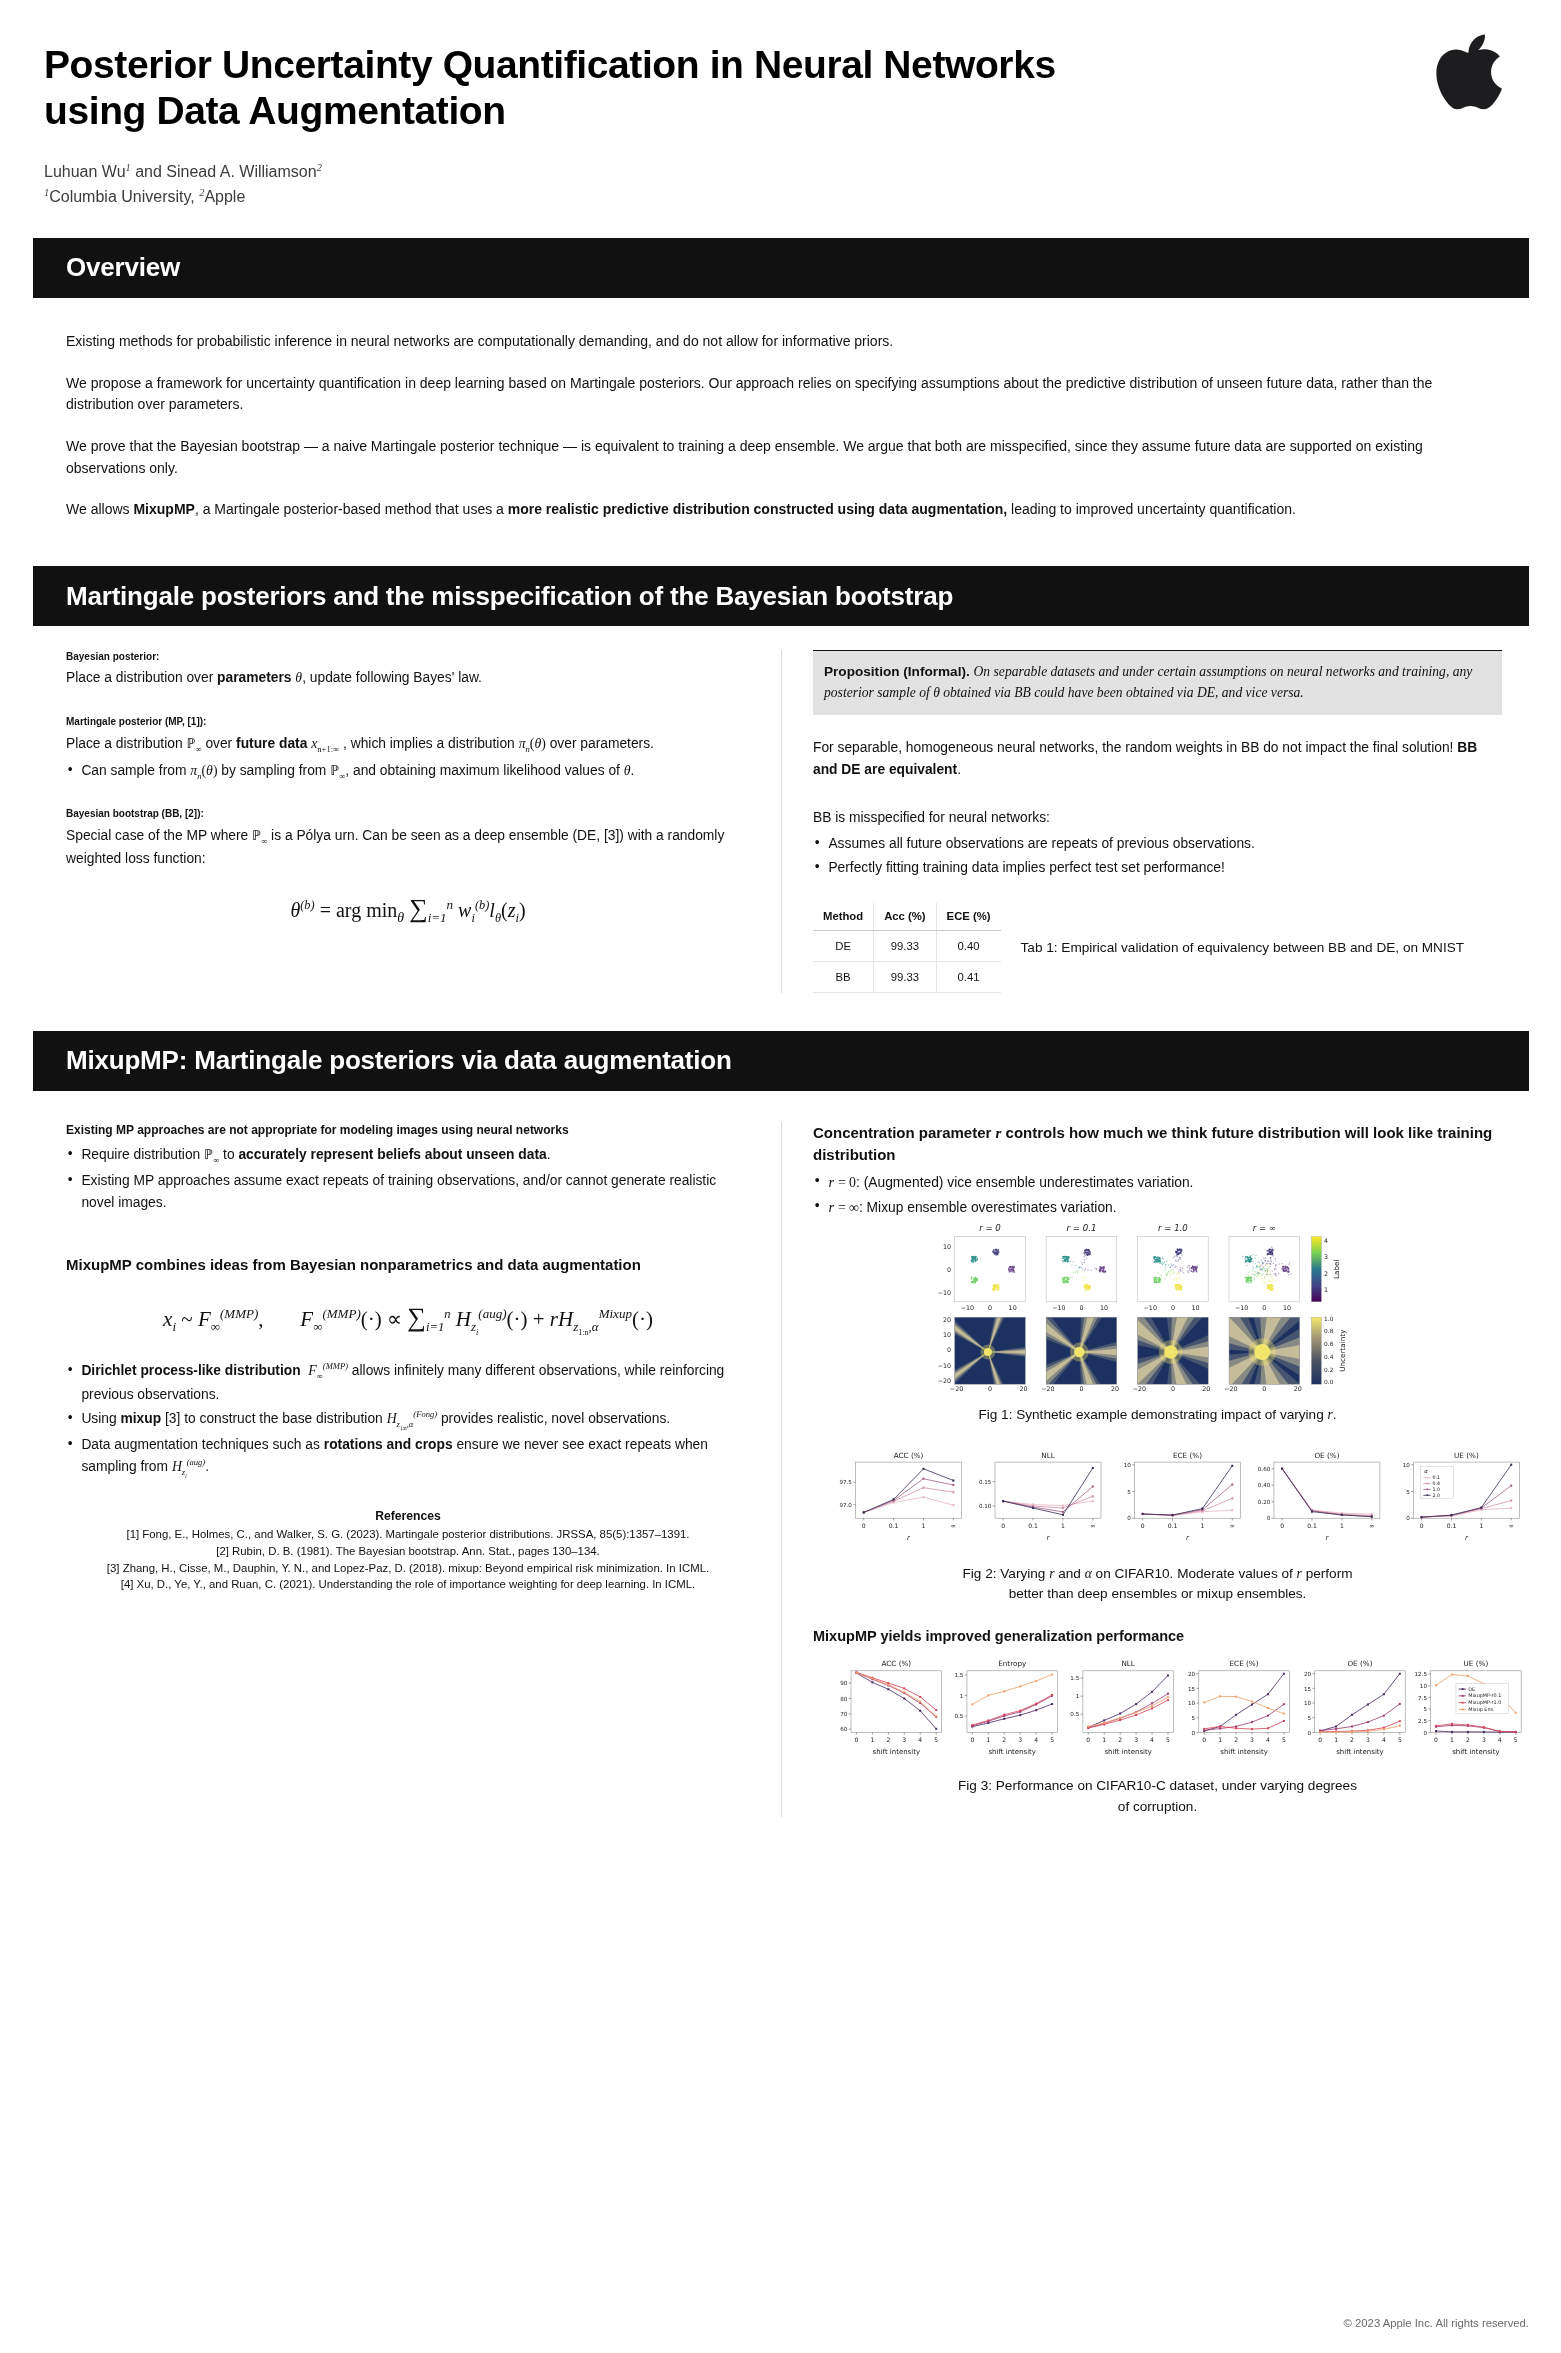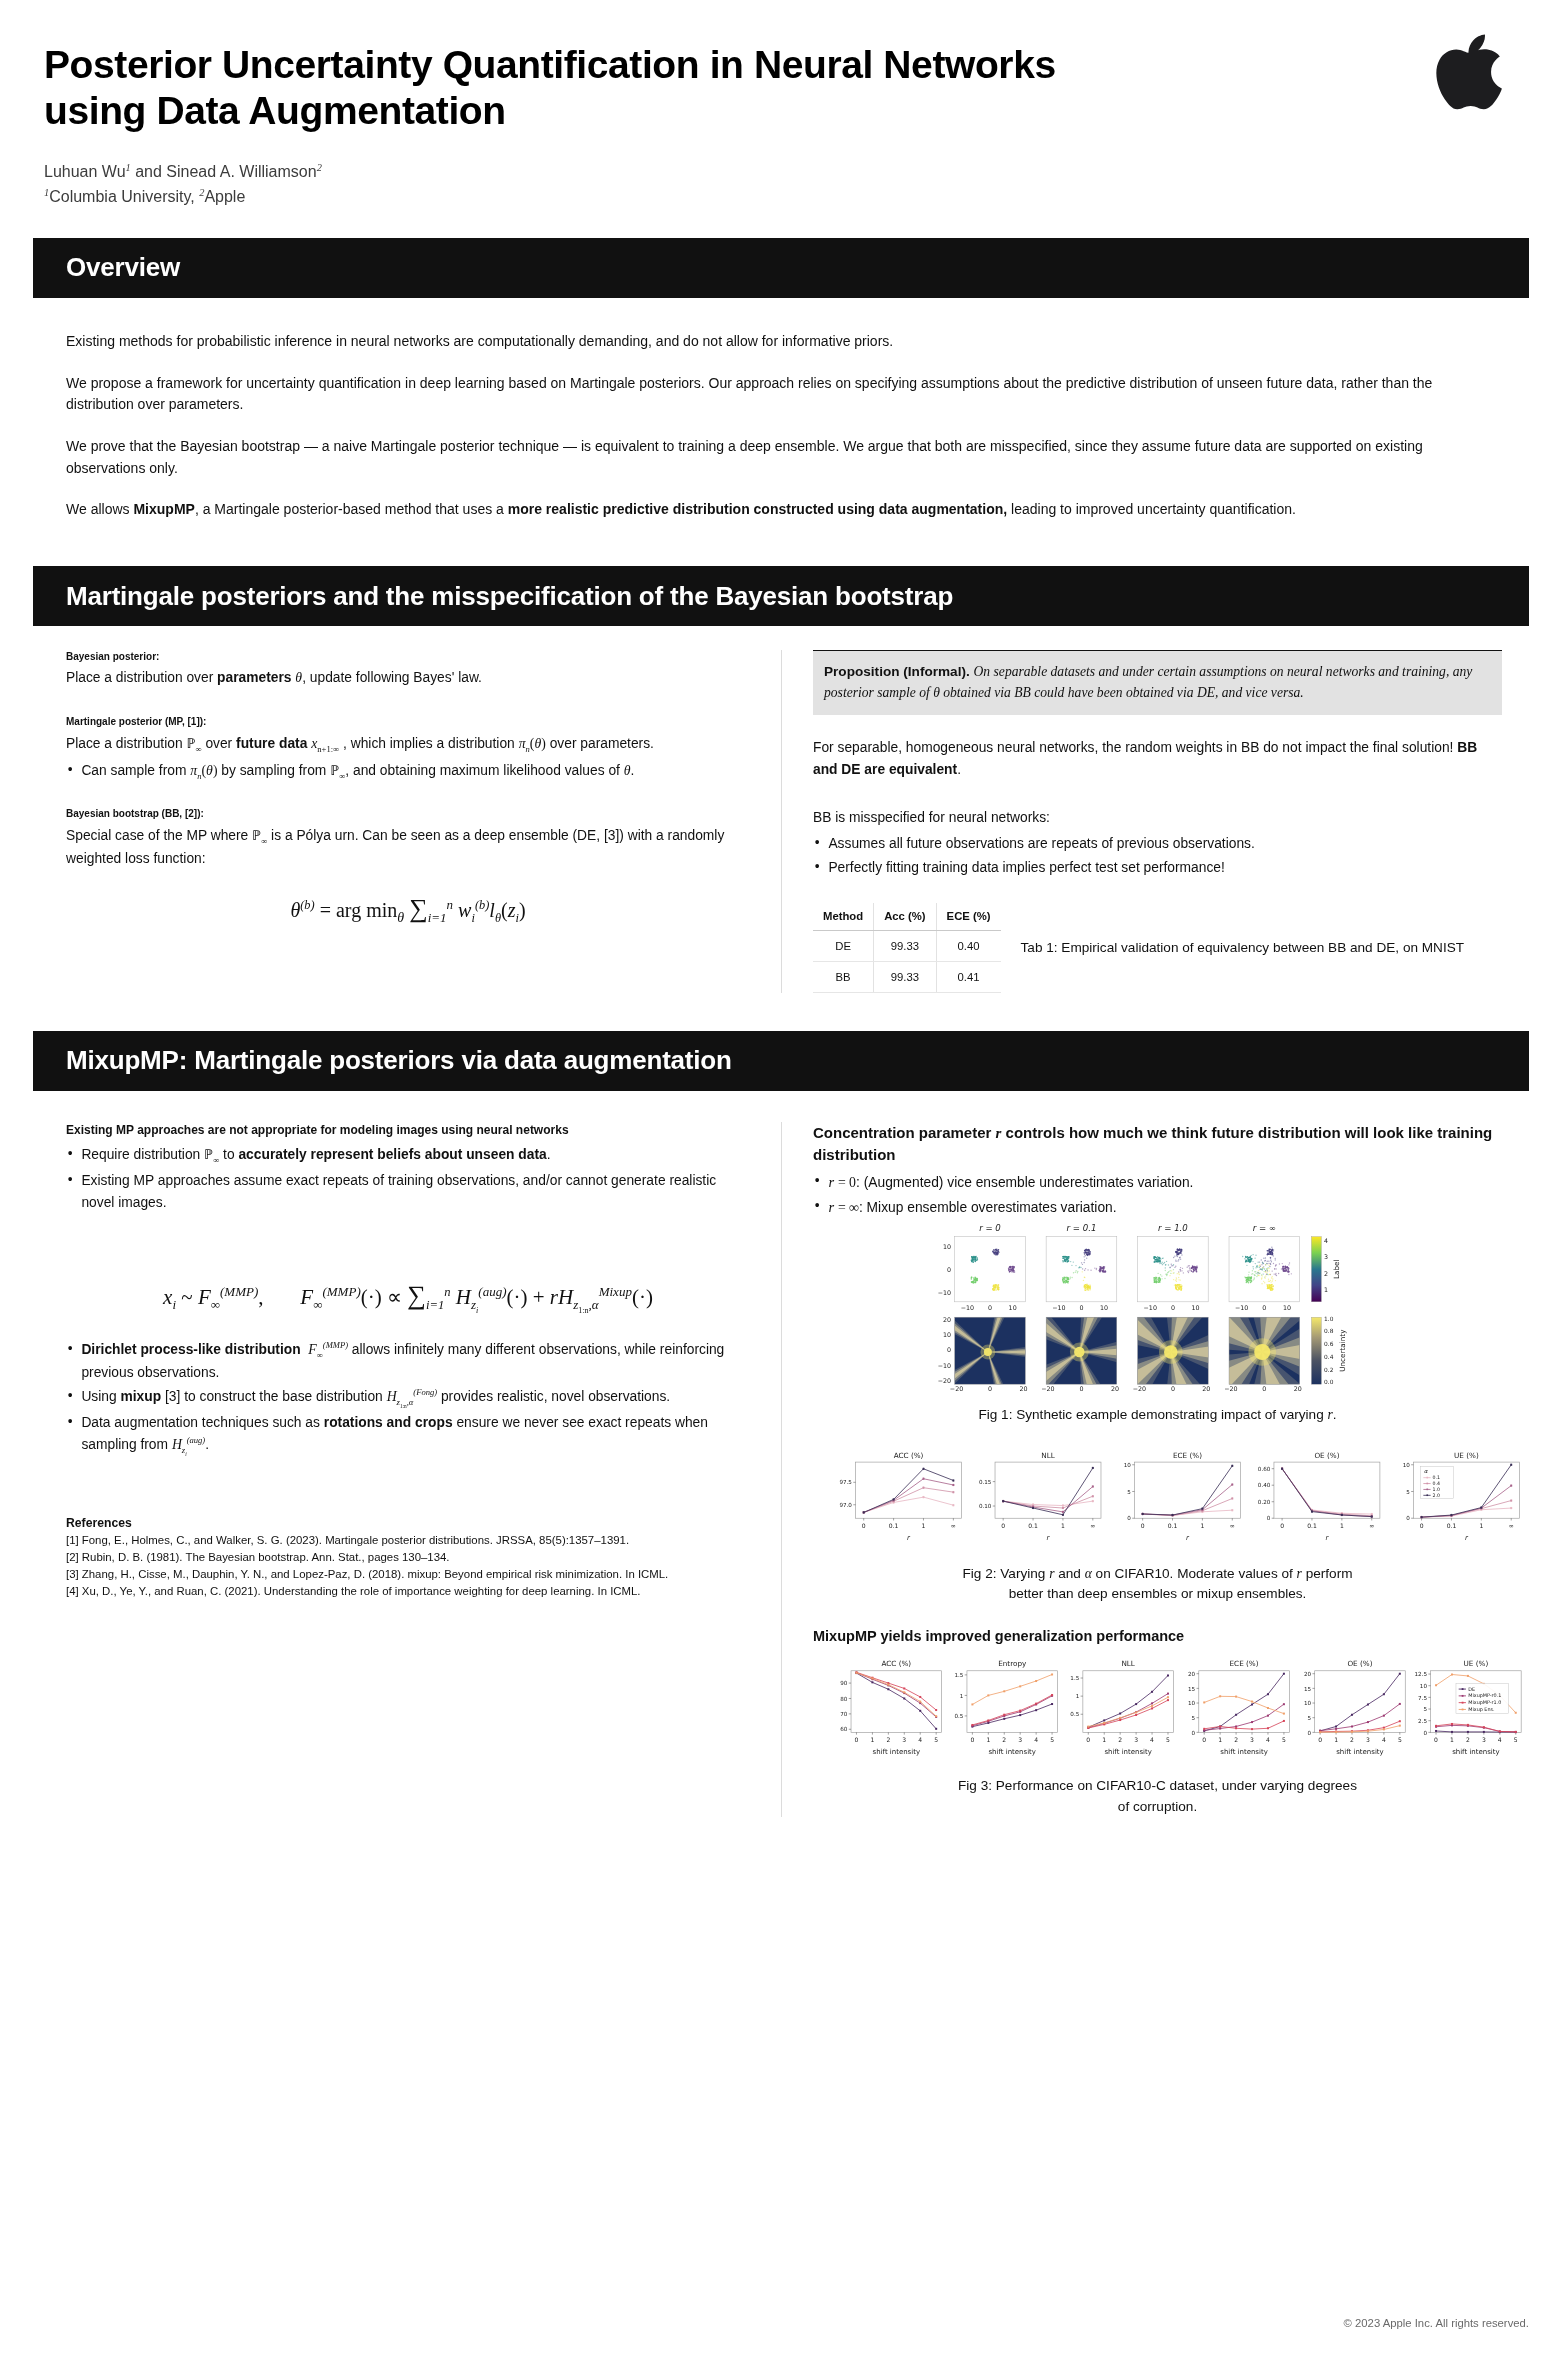--- a/index.html
+++ b/index.html
@@ -186,36 +186,37 @@
   <div class="cols" style="padding-top:31px;">
     <div class="col-l">
       <h3 class="sub" style="font-size:12px;line-height:1.45;">Existing MP approaches are not appropriate for modeling images using neural networks</h3>
       <ul style="margin-top:5.4px;">
         <li><span>Require distribution </span><span class="bb">ℙ<sub style="font-style:normal">∞</sub></span><span> to </span><b>accurately represent beliefs about unseen data</b><span>.</span></li>
         <li>Existing MP approaches assume exact repeats of training observations, and/or cannot generate realistic novel images.</li>
       </ul>
 
       <div class="gap" style="height:38px;"></div>
 
+      <h3 class="sub" style="font-size:15px;line-height:1.45;">MixupMP combines ideas from Bayesian nonparametrics and data augmentation</h3>
 
       <div class="mathline" style="font-size:21px;margin:27px 0 23.5px 0;">
         <span class="mi">x<sub>i</sub></span> <span class="mr">~</span> <span class="mi">F<sub class="mr">∞</sub><sup class="mi">(MMP)</sup></span><span class="mr">,</span> &nbsp;&nbsp;&nbsp;&nbsp;&nbsp;
         <span class="mi">F<sub class="mr">∞</sub><sup class="mi">(MMP)</sup></span><span class="mr">(·) ∝</span>
         <span class="mr" style="font-size:1.25em">∑</span><sub class="mi" style="font-size:0.6em">i=1</sub><sup class="mi" style="font-size:0.6em">n</sup>
         <span class="mi">H<sub>z<sub>i</sub></sub><sup class="mi">(aug)</sup></span><span class="mr">(·) +</span>
         <span class="mi">rH<sub class="mi">z<sub class="mr">1:n</sub>,α</sub><sup class="mi">Mixup</sup></span><span class="mr">(·)</span>
       </div>
 
       <ul>
         <li><b>Dirichlet process-like distribution</b> &nbsp;<span class="mi">F<sub class="mr">∞</sub><sup class="mi">(MMP)</sup></span><span> allows infinitely many different observations, while reinforcing previous observations.</span></li>
         <li><span>Using </span><b>mixup</b><span> [3] to construct the base distribution </span><span class="mi">H<sub class="mi">z<sub class="mr">1:n</sub>,α</sub><sup class="mi">(Fong)</sup></span><span> provides realistic, novel observations.</span></li>
         <li><span>Data augmentation techniques such as </span><b>rotations and crops</b><span> ensure we never see exact repeats when sampling from </span><span class="mi">H<sub>z<sub>i</sub></sub><sup class="mi">(aug)</sup></span><span>.</span></li>
       </ul>
 
-      <div class="refs" style="margin-top:57px;">
+      <div class="refs" style="margin-top:29px;text-align:center;">
         <h4>References</h4>
         <div>[1] Fong, E., Holmes, C., and Walker, S. G. (2023). Martingale posterior distributions. JRSSA, 85(5):1357–1391.</div>
         <div>[2] Rubin, D. B. (1981). The Bayesian bootstrap. Ann. Stat., pages 130–134.</div>
         <div>[3] Zhang, H., Cisse, M., Dauphin, Y. N., and Lopez-Paz, D. (2018). mixup: Beyond empirical risk minimization. In ICML.</div>
         <div>[4] Xu, D., Ye, Y., and Ruan, C. (2021). Understanding the role of importance weighting for deep learning. In ICML.</div>
       </div>
     </div>
 
     <div class="col-r">
       <h3 class="sub" style="font-size:15px;line-height:1.45;">Concentration parameter <span class="mi">r</span> controls how much we think future distribution will look like training distribution</h3>

